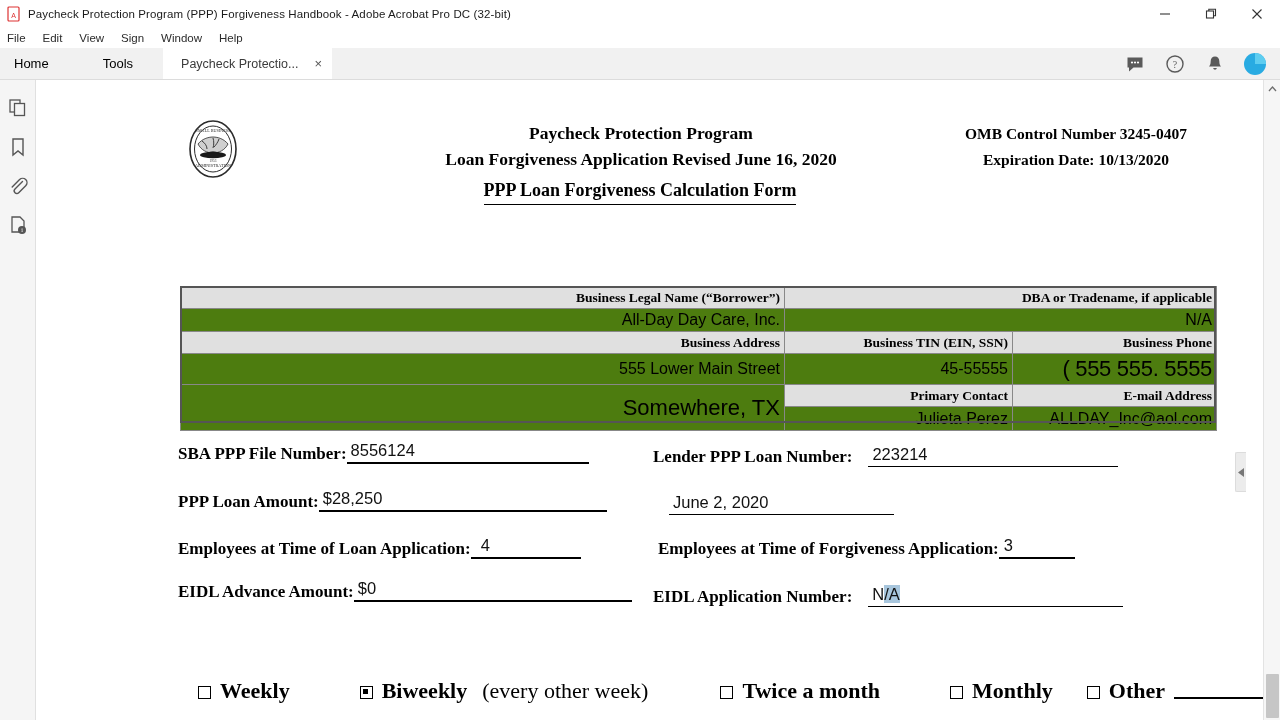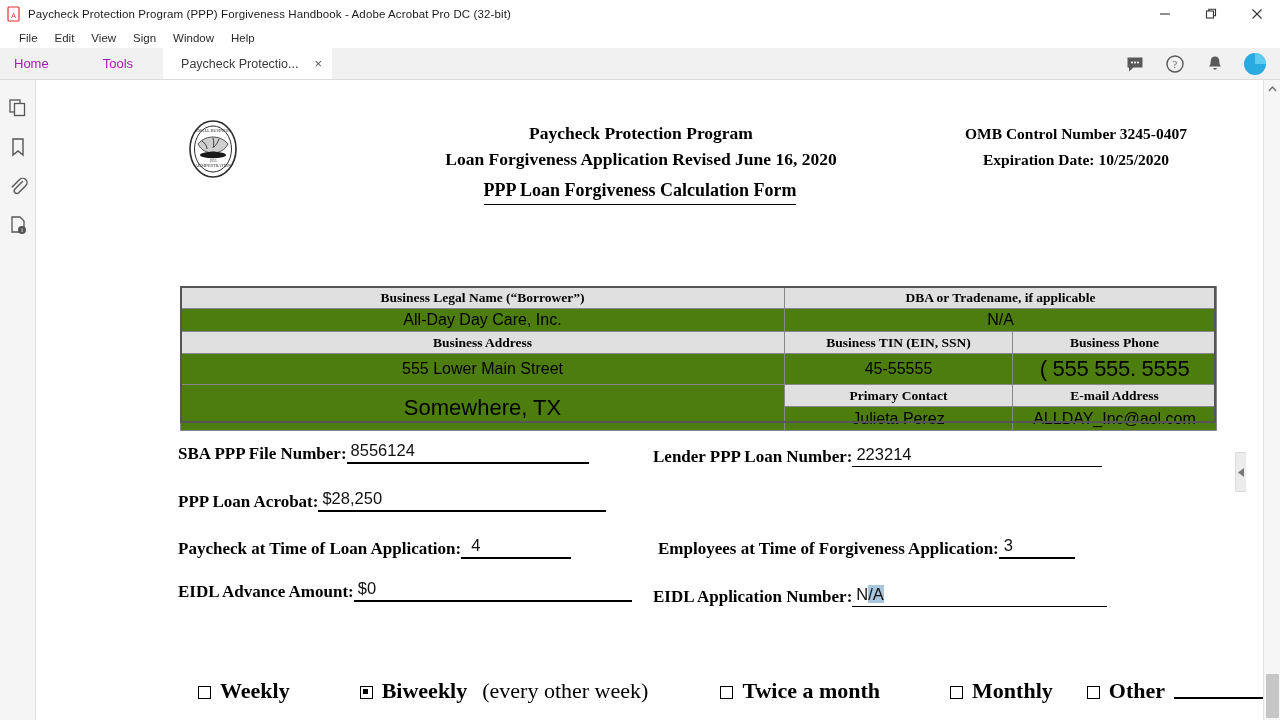--- a/index.html
+++ b/index.html
@@ -48,21 +48,21 @@
     color: #333;
   }
   .win-btn svg { display: block; }
 
   
   .menubar {
     height: 20px;
     background: #ffffff;
     display: flex;
     align-items: center;
-    padding-left: 19px;
+    padding-left: 7px;
     gap: 0px;
   }
   .menu-item {
     font-size: 11.5px;
     color: #2b2b2b;
     padding: 1px 9px 1px 0px;
     margin-right: 8px;
     white-space: nowrap;
   }
   .menu-item:first-child { }
@@ -72,21 +72,21 @@
     height: 32px;
     background: #f1f1f1;
     display: flex;
     align-items: stretch;
     position: relative;
     border-bottom: 1px solid #dcdcdc;
   }
   .tab-home, .tab-tools {
     display: flex; align-items: center; justify-content: center;
     font-size: 13px;
-    color: #a21caf;
+    color: #000000;
     padding: 0 30px;
     background: #f1f1f1;
     white-space: nowrap;
   }
   .tab-home { padding-left: 14px; padding-right: 24px; }
   .tab-doc {
     display: flex; align-items: center;
     background: #ffffff;
     padding: 0 10px 0 18px;
     font-size: 12.5px;
@@ -256,21 +256,21 @@
   
   .info-table {
     position: absolute;
     left: 144px; top: 206px;
     width: 1036px;
     border-collapse: collapse;
     table-layout: fixed;
   }
   .info-table td {
     border: 1px solid #888;
-    text-align: center;
+    text-align: right;
     vertical-align: middle;
     padding: 2px 4px;
   }
   .info-table .hdr {
     background: #e0e0e0;
     font-weight: bold;
     font-size: 13.5px;
     height: 22px;
   }
   .info-table .val {
@@ -301,21 +301,21 @@
     font-size: 17px;
     font-weight: bold;
   }
   .flabel { white-space: nowrap; }
   .fline {
     display: inline-block;
     border-bottom: 2px solid #000;
     vertical-align: bottom;
     position: relative;
   }
-  .fline.thin { border-bottom: 1.2px solid #000; }
+  .fline.thin { border-bottom: 1.2px solid #000; margin-left: 16px; }
   .fval {
     position: absolute;
     left: 4px; bottom: 2px;
     font-family: "Liberation Sans", sans-serif;
     font-weight: normal;
     font-size: 16.5px;
     white-space: nowrap;
     color: #111;
   }
 
@@ -474,21 +474,21 @@
             <text x="31" y="49" font-size="4.2" text-anchor="middle" fill="#2b2b2b" font-family="Liberation Serif, serif">ADMINISTRATION</text>
             <text x="31" y="43.5" font-size="3.4" text-anchor="middle" fill="#2b2b2b" font-family="Liberation Serif, serif">1953</text>
           </svg>
         </div>
         <div class="hdr-center">
           <div>Paycheck Protection Program</div>
           <div>Loan Forgiveness Application Revised June 16, 2020</div>
         </div>
         <div class="hdr-right">
           <div>OMB Control Number 3245-0407</div>
-          <div>Expiration Date: 10/25/2020</div>
+          <div>Expiration Date: 10/13/2020</div>
         </div>
       </div>
 
       <div class="form-title">
         <span>PPP Loan Forgiveness Calculation Form</span>
       </div>
 
       <table class="info-table">
         <colgroup>
           <col style="width:604px">
@@ -532,30 +532,32 @@
           <span class="fval">8556124</span>
         </span>
       </div>
       <div class="field-row" style="left:617px; top:366px;">
         <span class="flabel">Lender PPP Loan Number:</span><span class="fline thin" style="width:250px; height:21px;">
           <span class="fval">223214</span>
         </span>
       </div>
 
       <div class="field-row" style="left:142px; top:411px;">
-        <span class="flabel">PPP Loan Acrobat:</span><span class="fline" style="width:288px; height:21px;">
+        <span class="flabel">PPP Loan Amount:</span><span class="fline" style="width:288px; height:21px;">
           <span class="fval">$28,250</span>
         </span>
       </div>
       <div class="field-row" style="left:617px; top:412px;">
-        
+        <span class="fline thin" style="width:225px; height:23px;">
+          <span class="fval">June 2, 2020</span>
+        </span>
       </div>
 
       <div class="field-row" style="left:142px; top:458px;">
-        <span class="flabel">Paycheck at Time of Loan Application:</span><span class="fline" style="width:110px; height:21px;">
+        <span class="flabel">Employees at Time of Loan Application:</span><span class="fline" style="width:110px; height:21px;">
           <span class="fval" style="left:10px;">4</span>
         </span>
       </div>
       <div class="field-row" style="left:622px; top:458px;">
         <span class="flabel">Employees at Time of Forgiveness Application:</span><span class="fline" style="width:76px; height:21px;">
           <span class="fval" style="left:5px;">3</span>
         </span>
       </div>
 
       <div class="field-row" style="left:142px; top:501px;">

